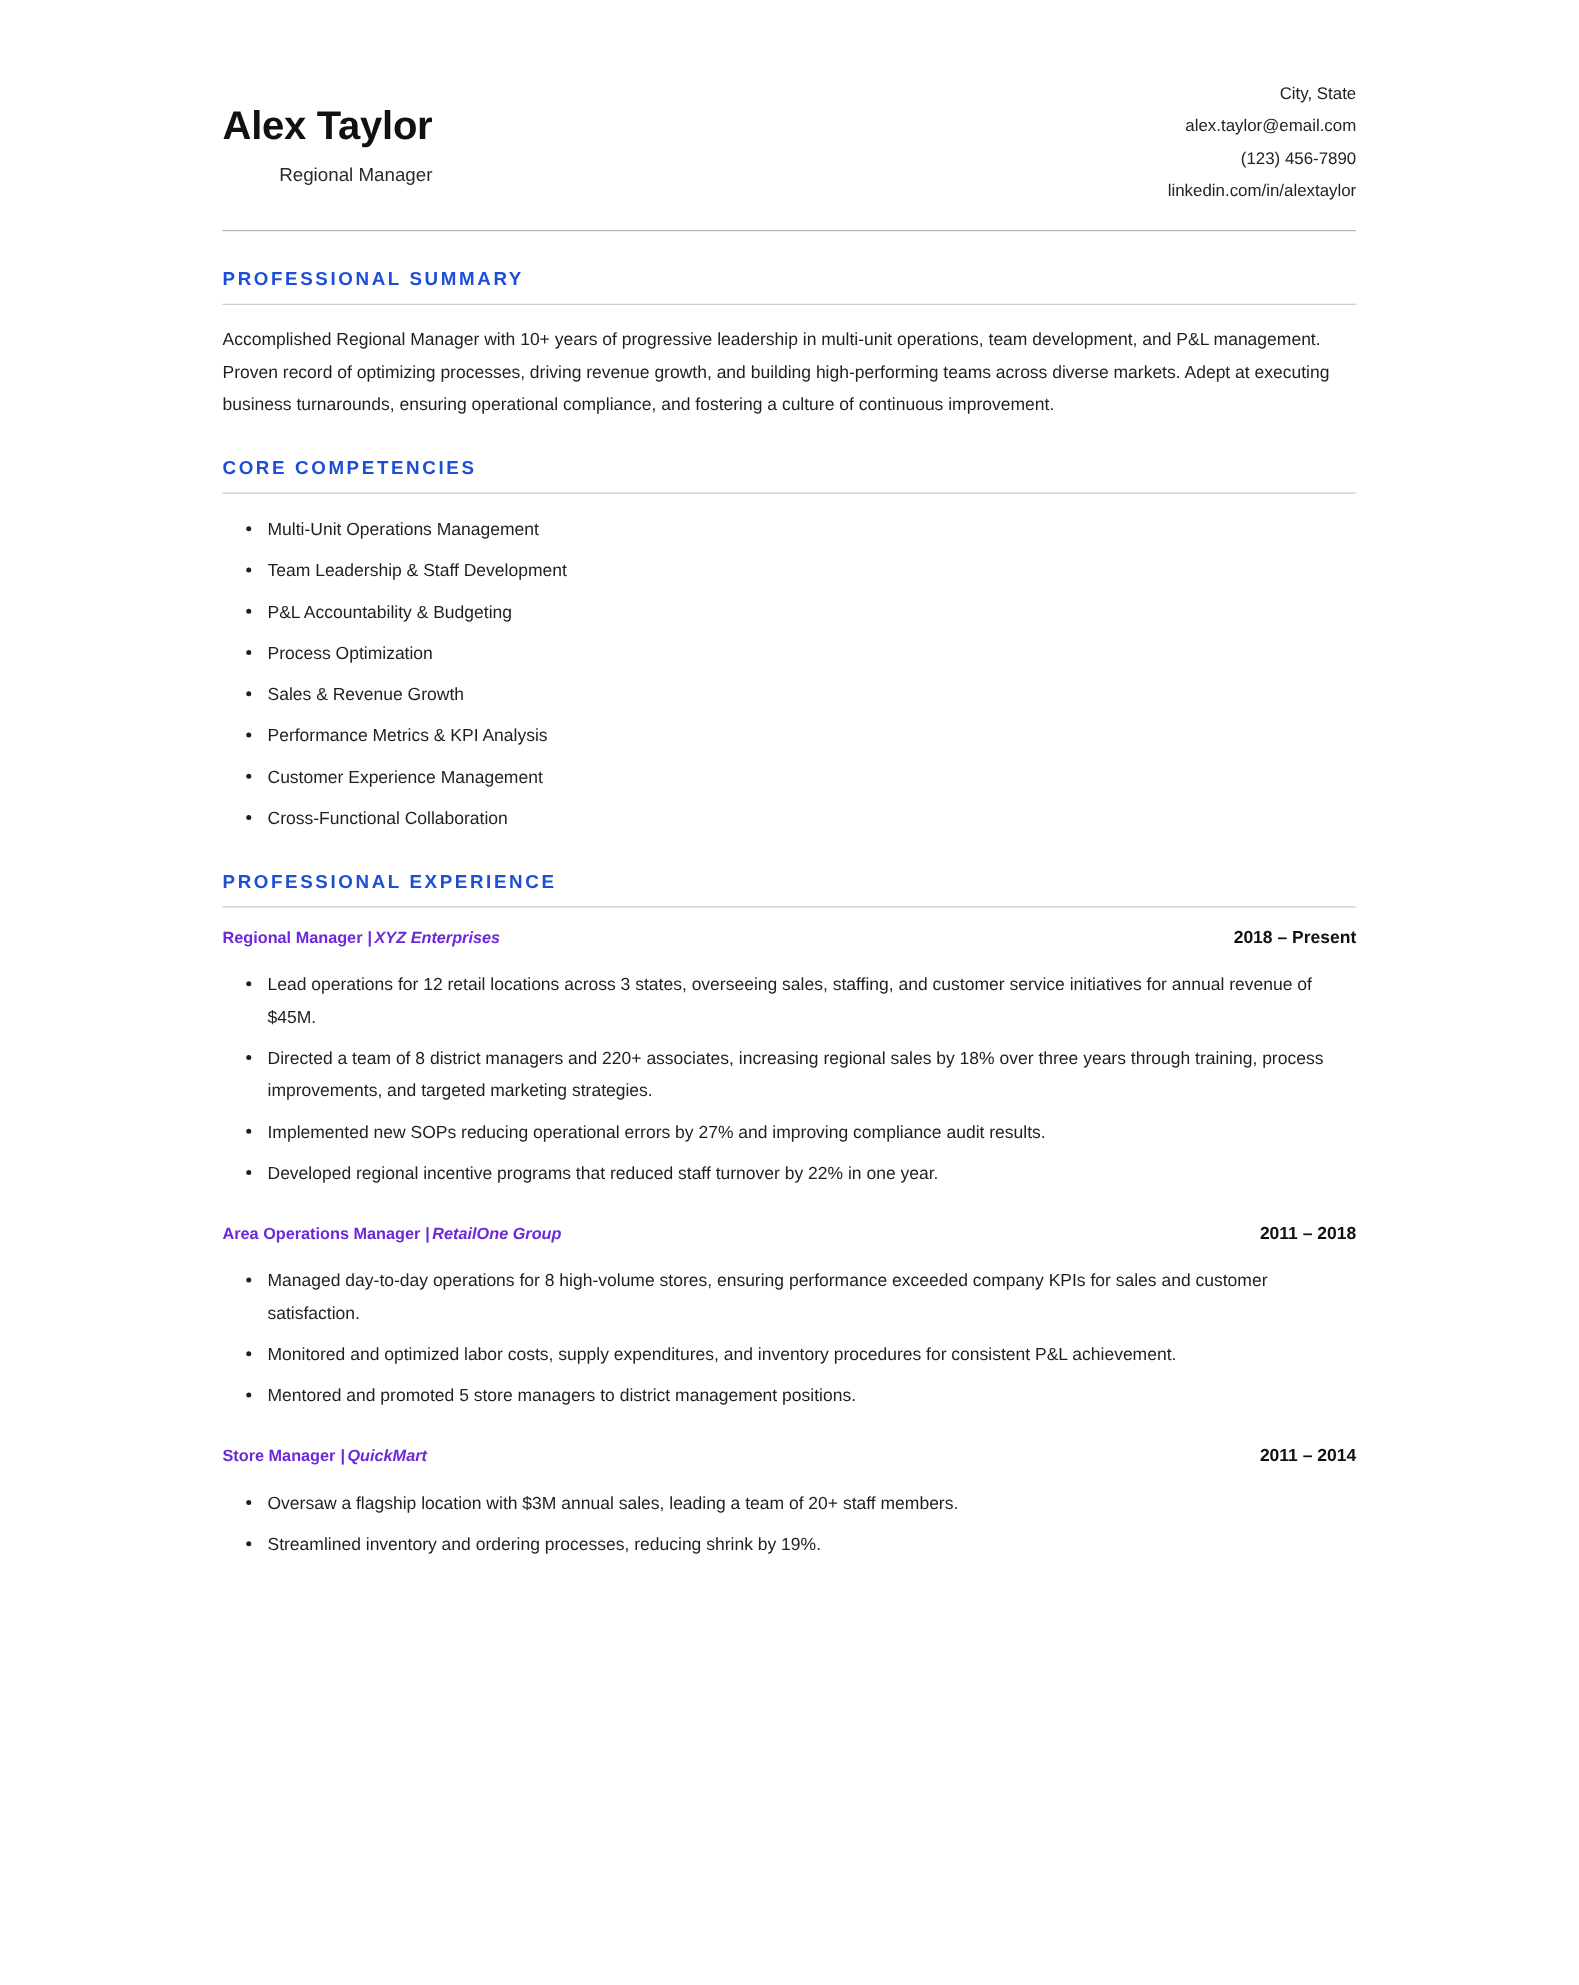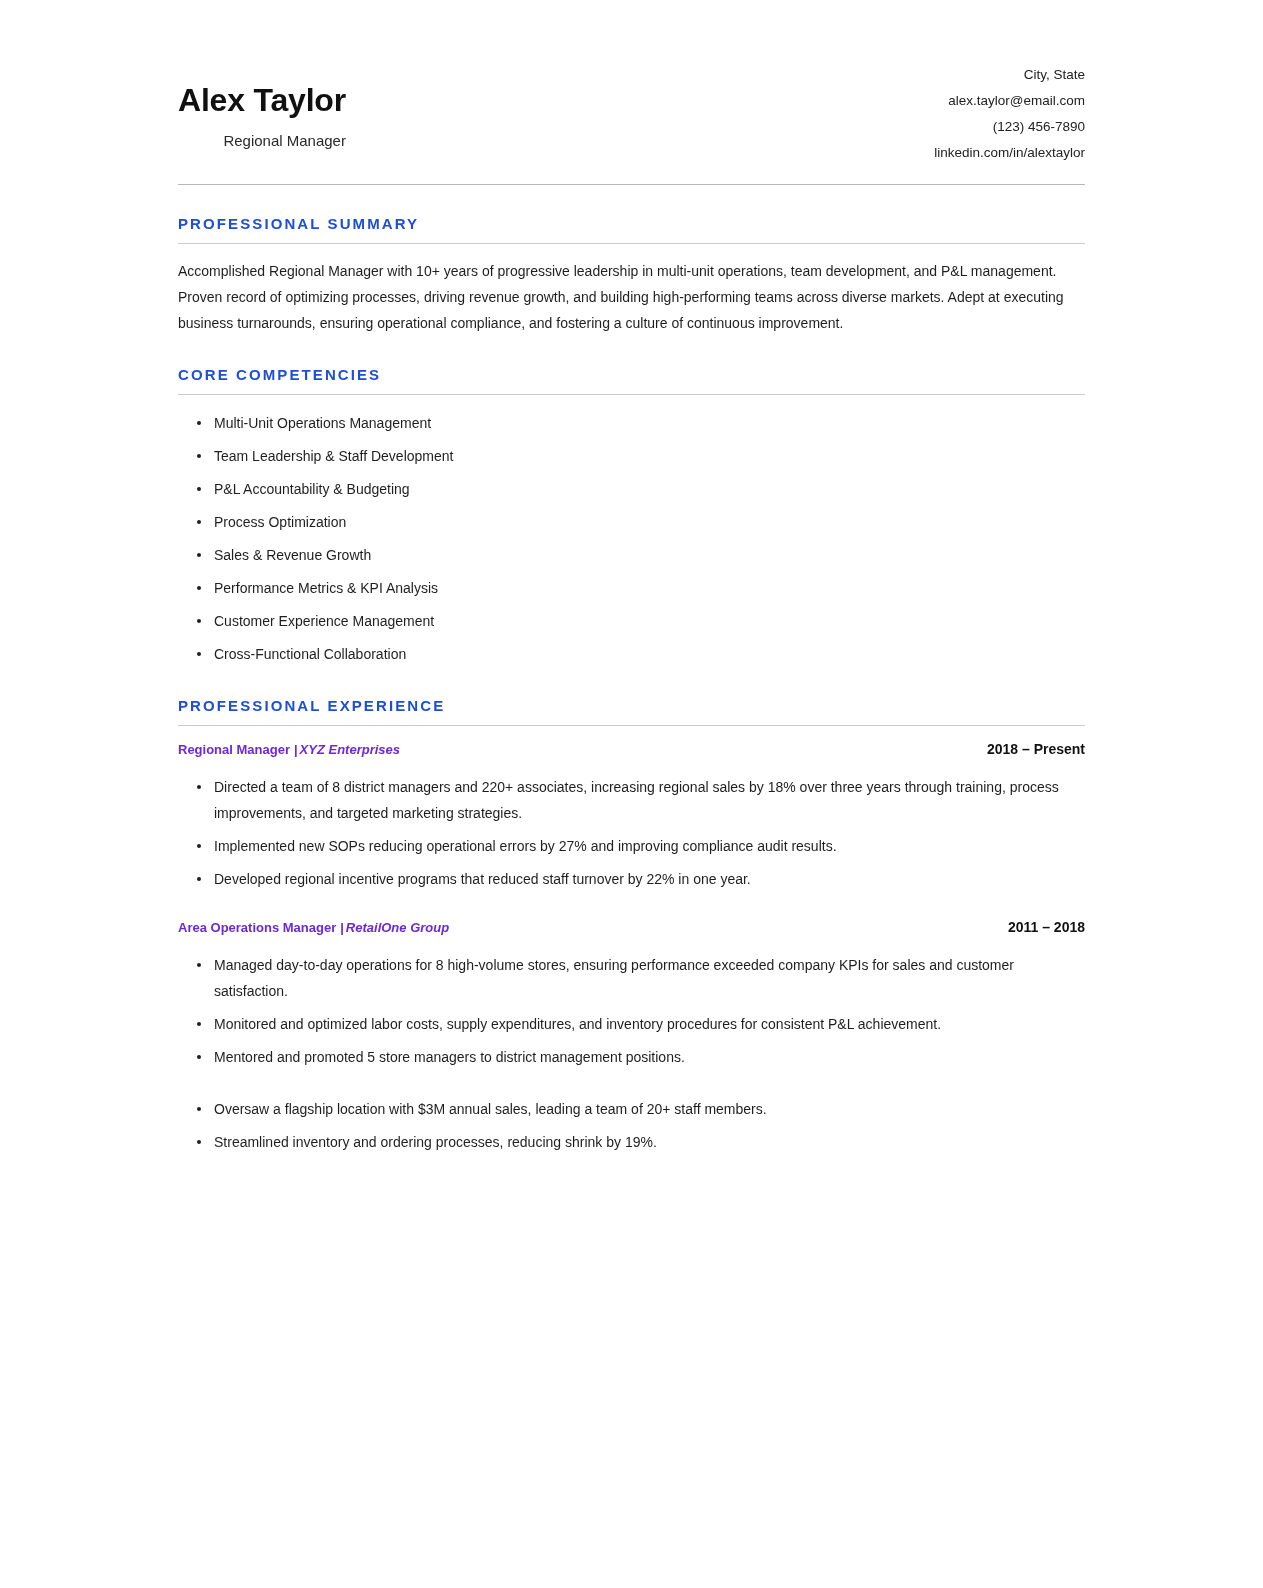--- a/index.html
+++ b/index.html
@@ -200,39 +200,44 @@
     <div class="section">
       <div class="section-title">PROFESSIONAL EXPERIENCE</div>
       <hr class="section-rule">
 
       <div class="job">
         <div class="job-head">
           <div class="job-heading"><span>Regional Manager</span><span class="job-sep">|</span><span class="job-company">XYZ Enterprises</span></div>
           <div class="job-dates">2018 – Present</div>
         </div>
         <ul class="bullets job-bullets">
+          <li>Lead operations for 12 retail locations across 3 states, overseeing sales, staffing, and customer service initiatives for annual revenue of $45M.</li>
           <li>Directed a team of 8 district managers and 220+ associates, increasing regional sales by 18% over three years through training, process improvements, and targeted marketing strategies.</li>
           <li>Implemented new SOPs reducing operational errors by 27% and improving compliance audit results.</li>
           <li>Developed regional incentive programs that reduced staff turnover by 22% in one year.</li>
         </ul>
       </div>
 
       <div class="job">
         <div class="job-head">
           <div class="job-heading"><span>Area Operations Manager</span><span class="job-sep">|</span><span class="job-company">RetailOne Group</span></div>
           <div class="job-dates">2011 – 2018</div>
         </div>
         <ul class="bullets job-bullets">
           <li>Managed day-to-day operations for 8 high-volume stores, ensuring performance exceeded company KPIs for sales and customer satisfaction.</li>
           <li>Monitored and optimized labor costs, supply expenditures, and inventory procedures for consistent P&amp;L achievement.</li>
           <li>Mentored and promoted 5 store managers to district management positions.</li>
         </ul>
       </div>
 
       <div class="job">
+        <div class="job-head">
+          <div class="job-heading"><span>Store Manager</span><span class="job-sep">|</span><span class="job-company">QuickMart</span></div>
+          <div class="job-dates">2011 – 2014</div>
+        </div>
         <ul class="bullets job-bullets">
           <li>Oversaw a flagship location with $3M annual sales, leading a team of 20+ staff members.</li>
           <li>Streamlined inventory and ordering processes, reducing shrink by 19%.</li>
         </ul>
       </div>
 
     </div>
   </div>
 </div>
 

